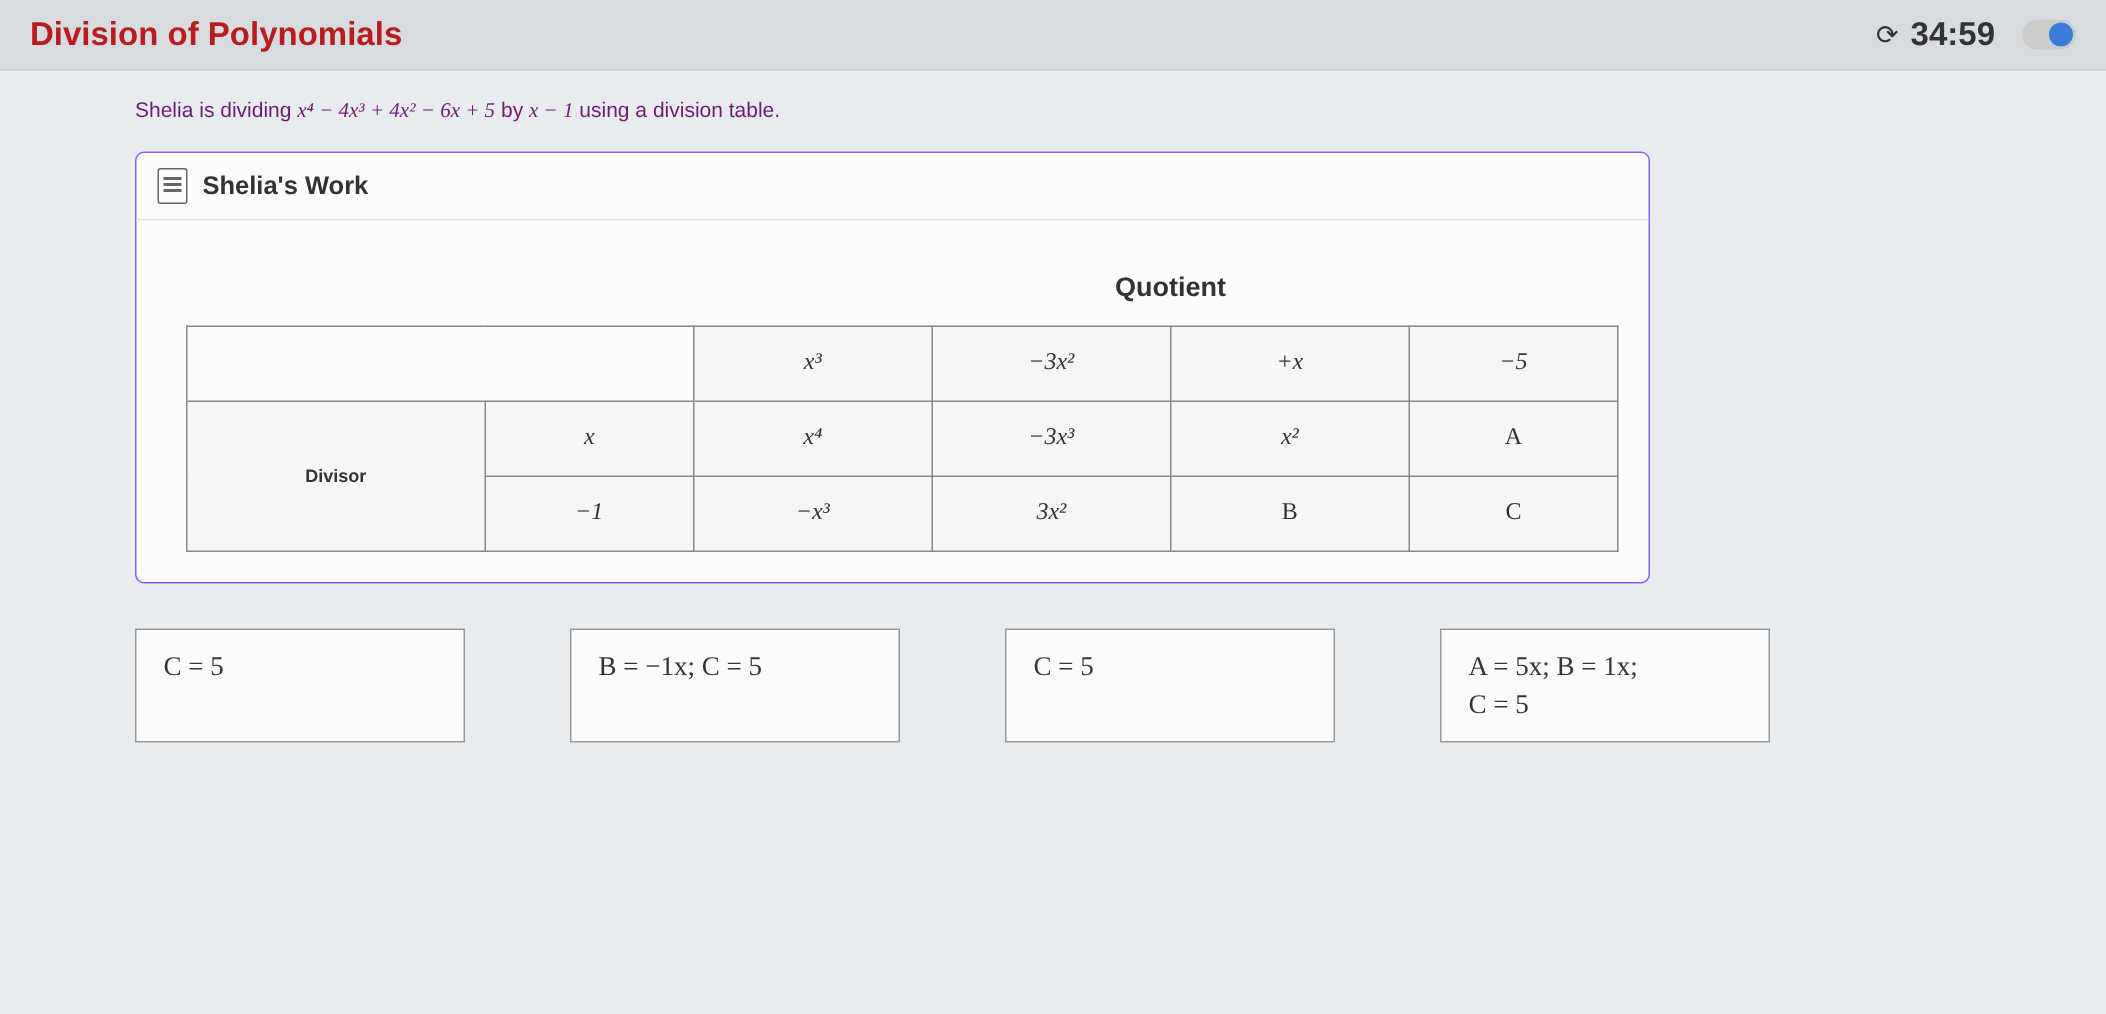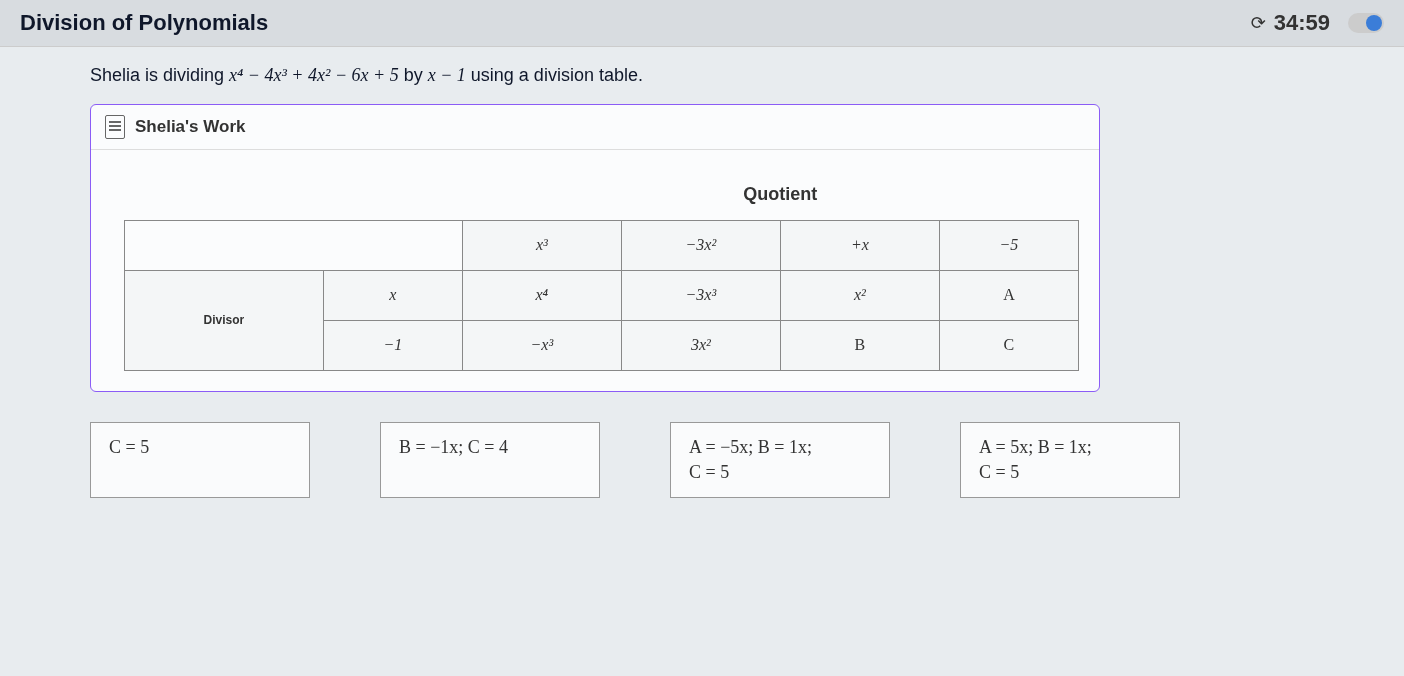--- a/index.html
+++ b/index.html
@@ -15,21 +15,21 @@
   background: #d8dce0;
   padding: 10px 20px;
   display: flex;
   justify-content: space-between;
   align-items: center;
   border-bottom: 1px solid #ccc;
 }
 .title {
   font-size: 22px;
   font-weight: bold;
-  color: #0f172a;
+  color: #b91c1c;
 }
 .timer-group {
   display: flex;
   align-items: center;
   gap: 8px;
 }
 .timer-icon { font-size: 18px; }
 .timer-text { font-size: 22px; font-weight: bold; }
 .toggle {
   width: 36px;
@@ -44,22 +44,22 @@
   position: absolute;
   right: 2px; top: 2px;
   width: 16px; height: 16px;
   border-radius: 50%;
   background: #3b7dd8;
 }
 .content {
   padding: 18px 40px 0 90px;
 }
 .intro {
-  font-size: 18px;
-  color: #0f172a;
+  font-size: 14px;
+  color: #701a75;
   margin-bottom: 18px;
 }
 .math { font-family: "Times New Roman", serif; font-style: italic; }
 .card {
   background: #fbfcfd;
   border: 1px solid #8b5cf6;
   border-radius: 6px;
   width: 1010px;
   padding: 0;
 }
@@ -181,24 +181,23 @@
         </table>
     </div>
   </div>
 
 
   <div class="options">
     <div class="option">
       <div>C = 5</div>
     </div>
     <div class="option">
-      <div>B = −1x; C = 4</div>
-    </div>
-    <div class="option">
-      <div>A = −5x; B = 1x;</div>
+      <div>B = −1x; C = 5</div>
+    </div>
+    <div class="option">
       <div>C = 5</div>
     </div>
     <div class="option">
       <div>A = 5x; B = 1x;</div>
       <div>C = 5</div>
     </div>
   </div>
 
 </div>
 

